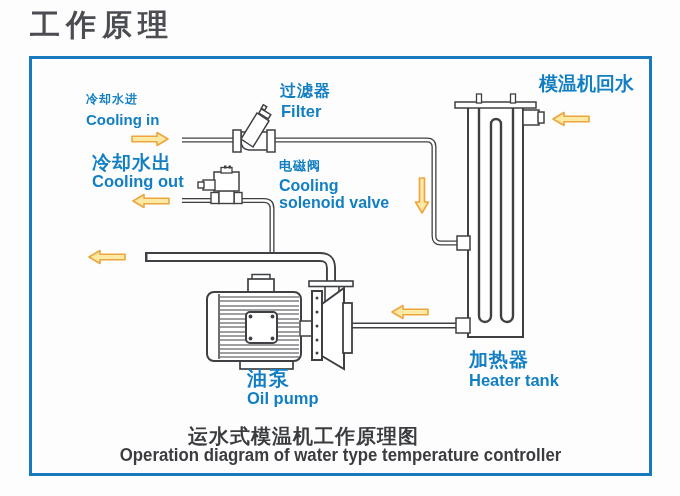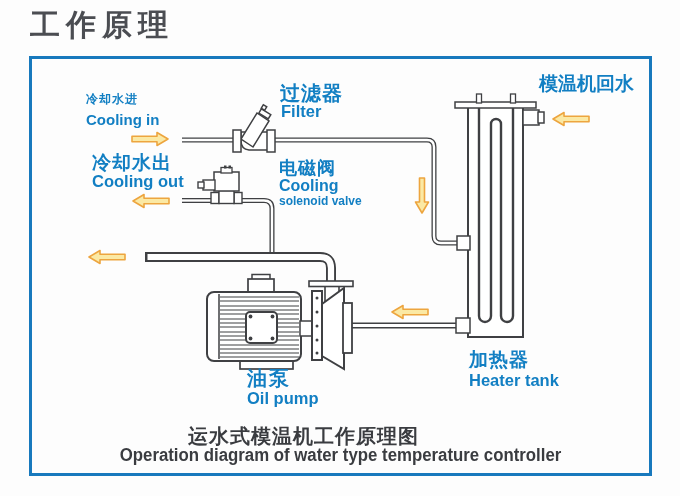--- a/index.html
+++ b/index.html
@@ -128,31 +128,31 @@
     <use href="#arrL" class="arrow" x="133" y="201"></use>
     <use href="#arrL" class="arrow" x="89" y="257"></use>
     <use href="#arrL" class="arrow" x="553" y="119"></use>
     <use href="#arrL" class="arrow" x="392" y="312"></use>
     <path class="arrow" d="M422 213 L415.5 202 L419.5 202 L419.5 178 L424.5 178 L424.5 202 L428.5 202 Z"></path>
   </svg>
 
   <div class="abs zh" style="left:86px;top:93px;font-size:12px;letter-spacing:1px;">冷却水进</div>
   <div class="abs en" style="left:86px;top:112px;font-size:15px;">Cooling in</div>
 
-  <div class="abs zh" style="left:280px;top:83px;font-size:20px;letter-spacing:1px;">过滤器</div>
+  <div class="abs zh" style="left:280px;top:83px;font-size:16px;letter-spacing:1px;">过滤器</div>
   <div class="abs en" style="left:281px;top:103px;font-size:16.5px;">Filter</div>
 
   <div class="abs zh" style="left:539px;top:74px;font-size:19px;">模温机回水</div>
 
   <div class="abs zh" style="left:92px;top:153px;font-size:19px;letter-spacing:1px;">冷却水出</div>
   <div class="abs en" style="left:92px;top:173px;font-size:16.5px;">Cooling out</div>
 
-  <div class="abs zh" style="left:279px;top:159px;font-size:18px;letter-spacing:1px;">电磁阀</div>
+  <div class="abs zh" style="left:279px;top:159px;font-size:13px;letter-spacing:1px;">电磁阀</div>
   <div class="abs en" style="left:279px;top:178px;font-size:16px;">Cooling</div>
-  <div class="abs en" style="left:279px;top:195px;font-size:12px;">solenoid valve</div>
+  <div class="abs en" style="left:279px;top:195px;font-size:16px;">solenoid valve</div>
 
 
   <div class="abs zh" style="left:247px;top:368px;font-size:20px;letter-spacing:2px;">油泵</div>
   <div class="abs en" style="left:247px;top:390px;font-size:16.5px;">Oil pump</div>
 
   <div class="abs zh" style="left:469px;top:350px;font-size:19px;letter-spacing:1px;">加热器</div>
   <div class="abs en" style="left:469px;top:372px;font-size:16.5px;">Heater tank</div>
 
   <div class="abs cap-zh">运水式模温机工作原理图</div>
   <div class="abs cap-en">Operation diagram of water type temperature controller</div>

